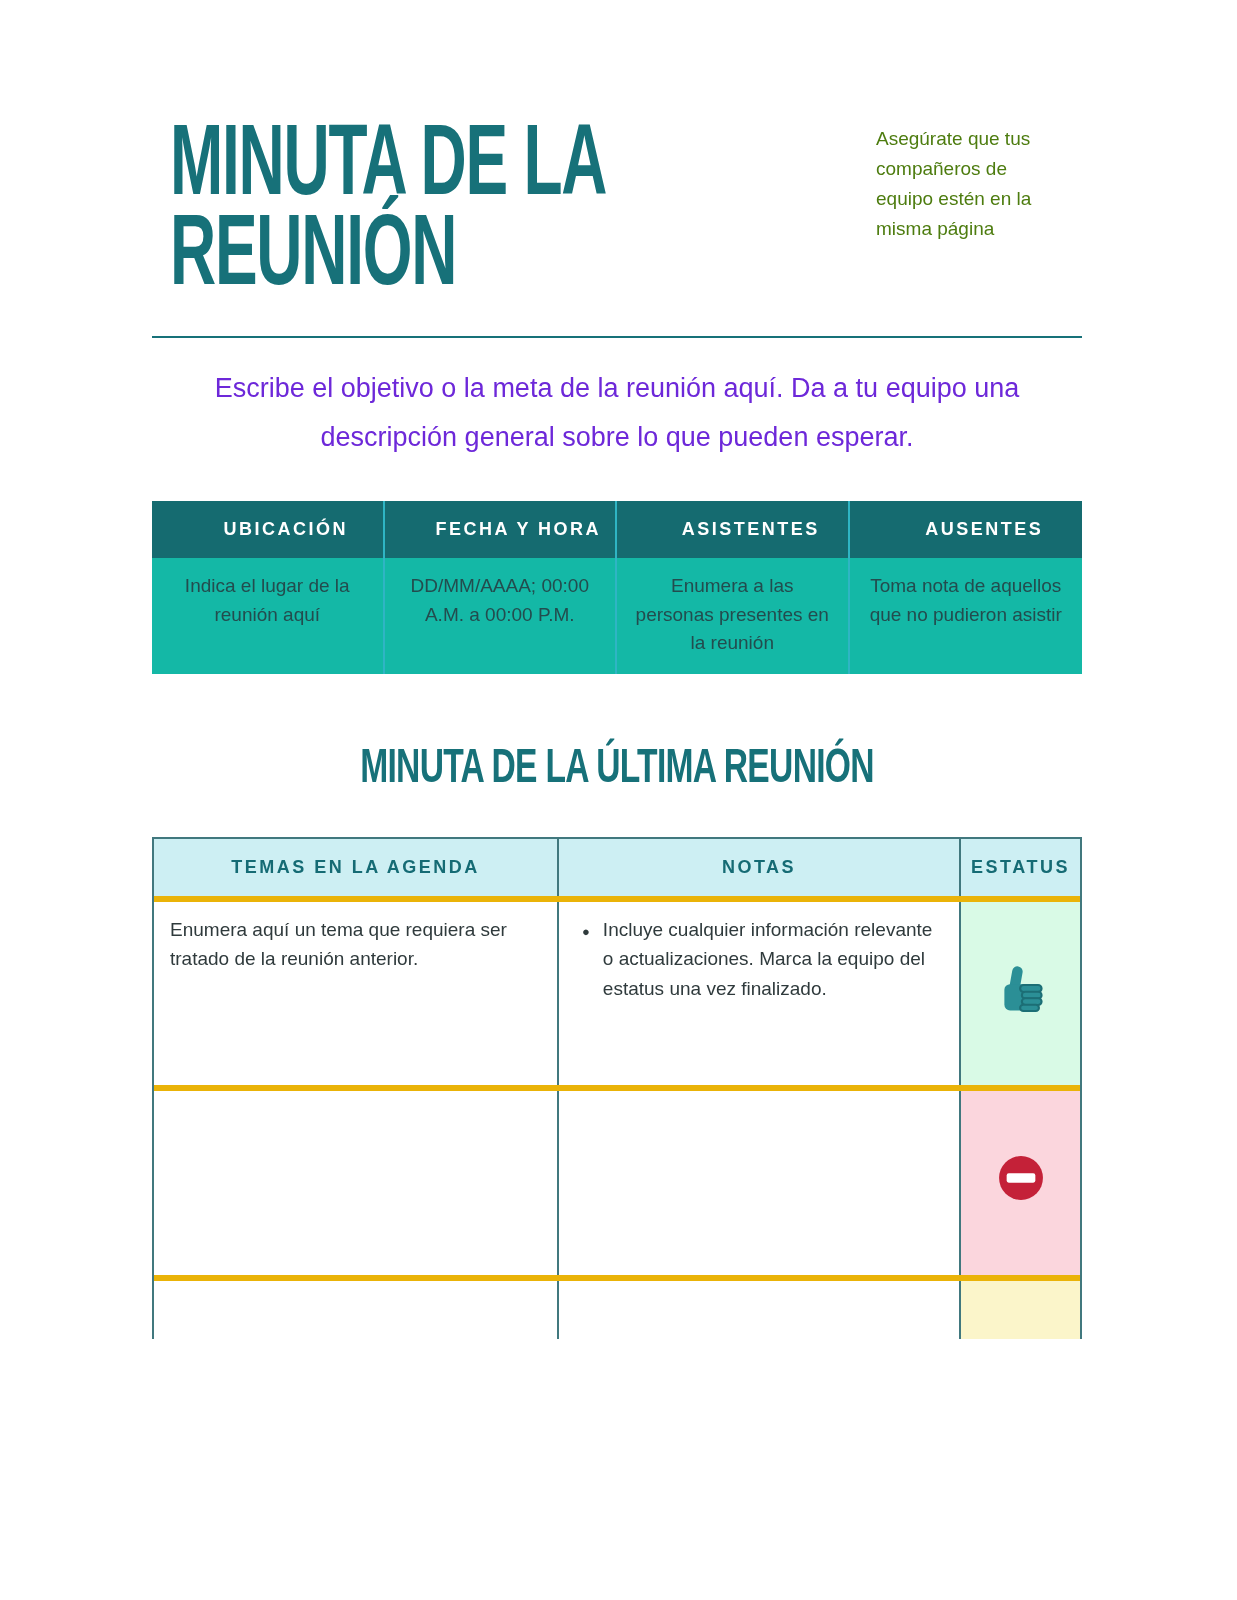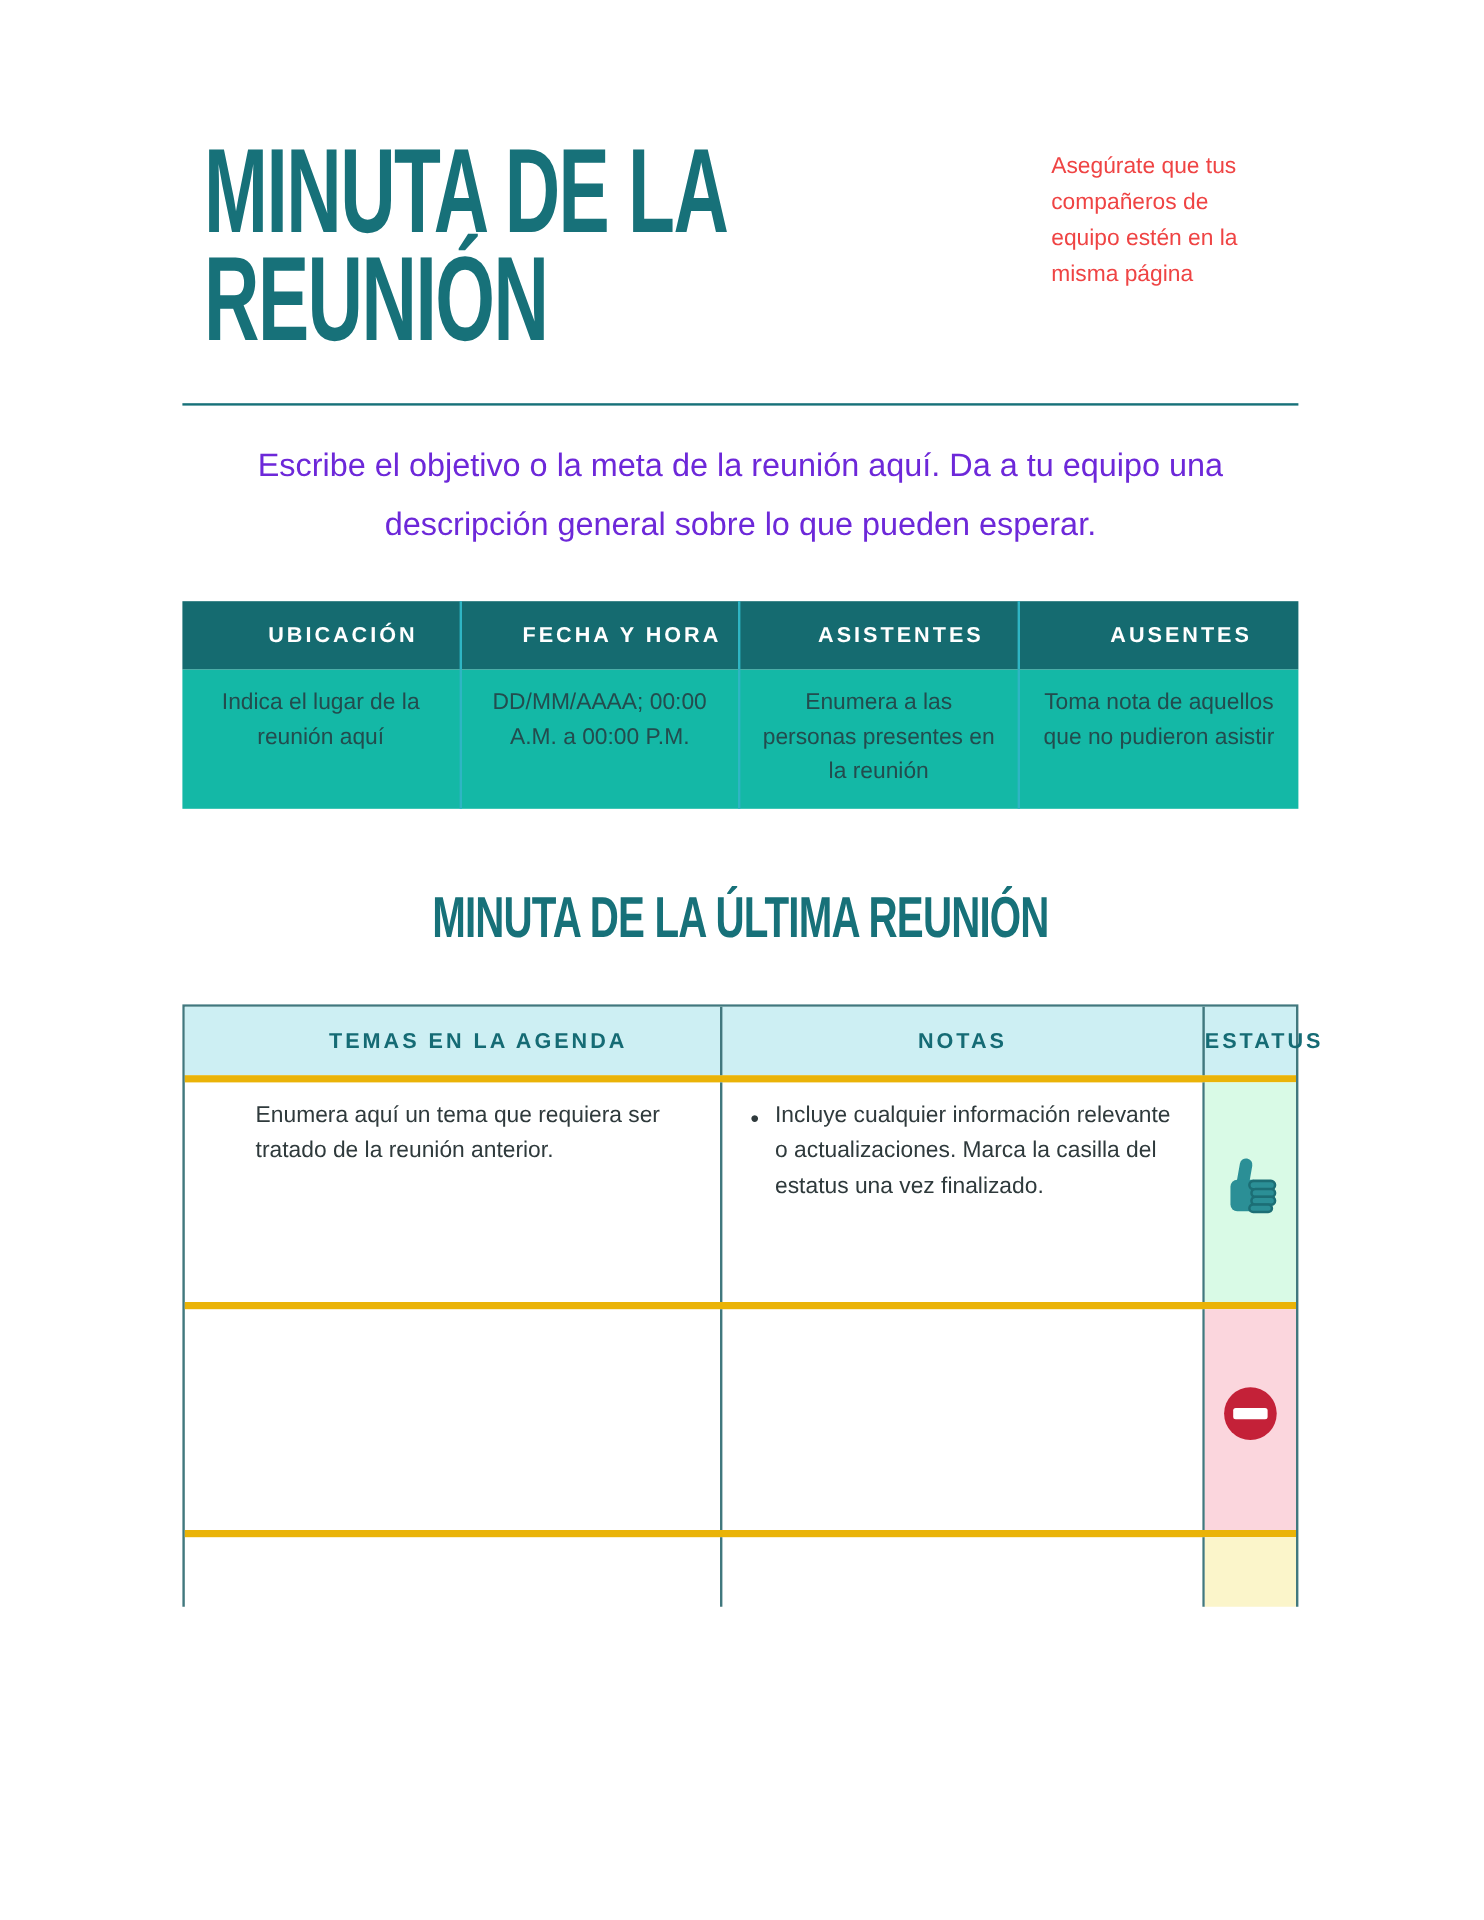--- a/index.html
+++ b/index.html
@@ -7,21 +7,21 @@
   .page { position:relative; width:1237px; height:1339px; background:#ffffff;
           font-family:"Liberation Sans", sans-serif; overflow:hidden; }
   .content { position:absolute; left:152px; top:0; width:930px; }
 
   
   .header { position:relative; height:222px; margin-top:114px; }
   .title { position:absolute; left:18px; top:0; color:#177179; font-weight:bold;
            font-size:100px; line-height:0.9; letter-spacing:-2px;
            transform:scaleX(0.64); transform-origin:left top; white-space:nowrap; }
   .side-note { position:absolute; left:724px; top:10px; width:178px;
-               color:#ef4444; font-size:19px; line-height:1.58; }
+               color:#4d7c0f; font-size:19px; line-height:1.58; }
 
   .rule { border:none; border-top:2px solid #177179; }
 
   .intro { margin:26px auto 0; max-width:880px; text-align:center;
            color:#6d28d9; font-size:27px; line-height:1.8; }
 
   
   .info-table { margin-top:40px; }
   .info-head { display:grid; grid-template-columns:repeat(4,1fr); background:#156b70; }
   .info-head .cell { height:57px; display:flex; align-items:center; justify-content:center;
@@ -32,21 +32,21 @@
   .info-body .cell { min-height:103px; padding:14px 16px 16px; text-align:center;
                      color:#234c4e; font-size:19px; line-height:1.5;
                      border-right:2px solid #2fb5c4; }
   .info-body .cell:last-child { border-right:none; }
 
   .section-title { margin-top:64px; text-align:center; color:#177179; font-weight:bold;
                    font-size:48px; letter-spacing:-1px; transform:scaleX(0.70); white-space:nowrap; }
 
   
   .minutes { margin-top:44px; border:2px solid #41787e; }
-  .m-grid { display:grid; grid-template-columns:405px 402px 1fr;padding-left:43px; }
+  .m-grid { display:grid; grid-template-columns:405px 402px 1fr; }
   .m-head { background:#cdeff3; }
   .m-head .cell { height:57px; display:flex; align-items:center; justify-content:center;
                   color:#156b74; font-size:18px; font-weight:bold; letter-spacing:2.5px;
                   border-right:2px solid #41787e; }
   .m-head .cell:last-child { border-right:none; }
   .m-row { border-top:6px solid #eab308; }
   .m-row .cell { padding:13px 16px; color:#2f3a3c; font-size:19px; line-height:1.55;
                  border-right:2px solid #41787e; }
   .m-row .cell:last-child { border-right:none; }
   .row-1 .cell { min-height:183px; }
@@ -96,21 +96,21 @@
         <div class="cell">TEMAS EN LA AGENDA</div>
         <div class="cell">NOTAS</div>
         <div class="cell">ESTATUS</div>
       </div>
 
       <div class="m-grid m-row row-1">
         <div class="cell">Enumera aquí un tema que requiera ser tratado de la reunión anterior.</div>
         <div class="cell">
           <div class="note-item">
             <span class="bullet">●</span>
-            <span>Incluye cualquier información relevante o actualizaciones. Marca la casilla del estatus una vez finalizado.</span>
+            <span>Incluye cualquier información relevante o actualizaciones. Marca la equipo del estatus una vez finalizado.</span>
           </div>
         </div>
         <div class="cell status" style="background: rgb(217, 250, 230);">
           <span>
             <svg width="56" height="56" viewBox="0 0 64 64">
               <rect x="20.5" y="6" width="12" height="29" rx="6" fill="#2b8f96" transform="rotate(10 26.5 20)"></rect>
               <rect x="13" y="26.5" width="28" height="30" rx="6.5" fill="#2b8f96"></rect>
               <g fill="#2b8f96" stroke="#1c6e75" stroke-width="2.4">
                 <rect x="31" y="27.5" width="24.5" height="8" rx="4"></rect>
                 <rect x="33" y="35.2" width="22.5" height="7.6" rx="3.8"></rect>

